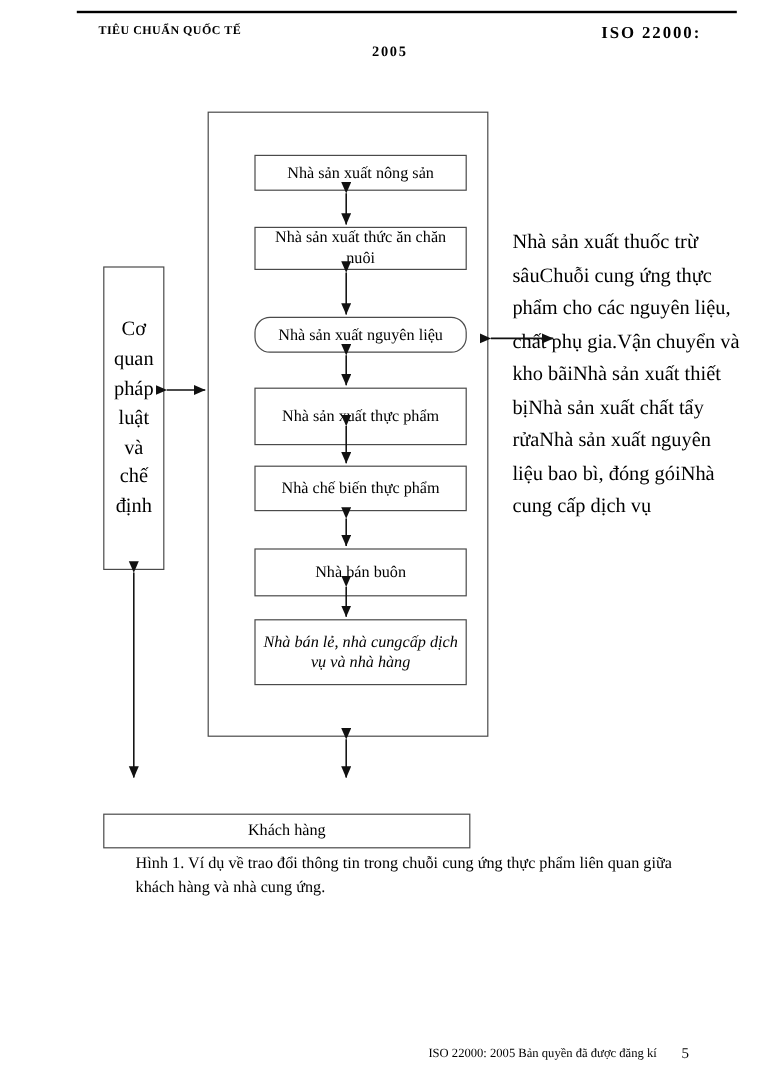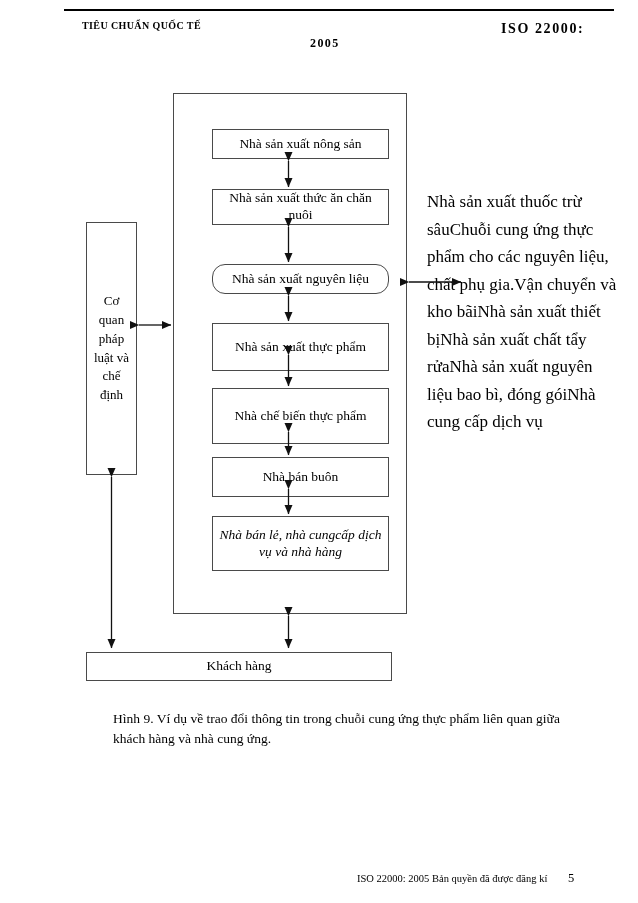--- a/index.html
+++ b/index.html
@@ -77,35 +77,35 @@
     border: 1px solid #4a4a4a;
     background: transparent;
   }
 
   .chain-box { left: 212px; width: 177px; }
 
   #box-nongsan      { top: 129px;  height: 30px; }
   #box-thucan       { top: 189px;  height: 36px; }
   #box-nguyenlieu   { top: 264px;  height: 30px; border-radius: 13px; }
   #box-thucpham     { top: 323px;  height: 48px; }
-  #box-chebien      { top: 388px;  height: 56px; }
+  #box-chebien      { top: 388px;  height: 38px; }
   #box-banbuon      { top: 457px;  height: 40px; }
   #box-banle        { top: 516px;  height: 55px; font-style: italic; }
 
   #box-coquan {
     left: 86px;
     top: 222px;
     width: 51px;
     height: 253px;
-    font-size: 13px;
+    font-size: 17px;
     line-height: 1.45;
   }
   #box-khachhang {
     left: 86px;
-    top: 652px;
+    top: 678px;
     width: 306px;
     height: 29px;
     font-size: 13.5px;
   }
 
   
   #right-text {
     position: absolute;
     left: 427px;
     top: 188px;
@@ -193,15 +193,15 @@
     <line x1="288.5" y1="616" x2="288.5" y2="648"></line>
 
     <line x1="139" y1="325" x2="171" y2="325"></line>
 
     <line x1="409" y1="282" x2="461" y2="282"></line>
 
     <line x1="111.5" y1="477" x2="111.5" y2="648"></line>
   </g>
 </svg>
 
-<div id="caption">Hình 9. Ví dụ về trao đổi thông tin trong chuỗi cung ứng thực phẩm liên quan giữa khách hàng và nhà cung ứng.</div>
+<div id="caption">Hình 1. Ví dụ về trao đổi thông tin trong chuỗi cung ứng thực phẩm liên quan giữa khách hàng và nhà cung ứng.</div>
 <div id="footer-text">ISO 22000: 2005  Bản quyền đã được đăng kí</div>
 <div id="footer-page">5</div>
 
 </body></html>

